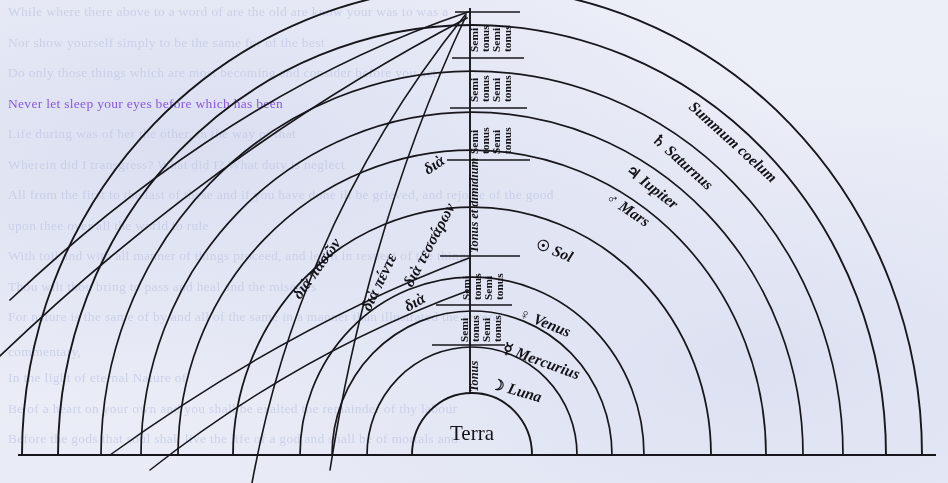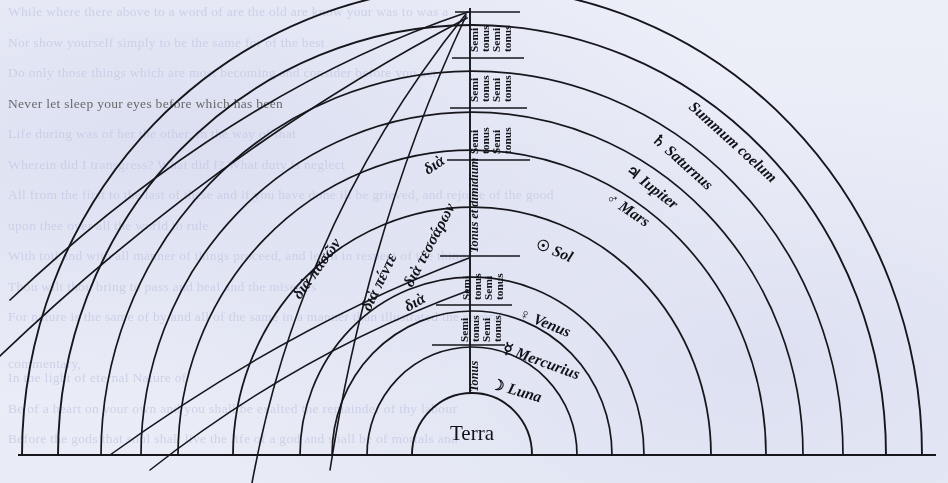--- a/index.html
+++ b/index.html
@@ -55,29 +55,29 @@
 <body>
 
 <div id="stage">
 
   <div class="paper"></div>
 
   <div id="bleed-layer">
       <div class="bleed" style="top: 4px; left: 8px; color: rgb(195, 201, 228);">While where there above to a word of are the old are know your was to was a</div>
       <div class="bleed" style="top: 34.5px; left: 8px; color: rgb(195, 201, 228);">Nor show yourself simply to be the same for of the best</div>
       <div class="bleed" style="top: 65px; left: 8px; color: rgb(195, 201, 228);">Do only those things which are most becoming and consider before you act</div>
-      <div class="bleed" style="top: 95.5px; left: 8px; color: #404040;">Never let sleep your eyes before which has been</div>
+      <div class="bleed" style="top: 95.5px; left: 8px; color: #6d28d9;">Never let sleep your eyes before which has been</div>
       <div class="bleed" style="top: 126px; left: 8px; color: rgb(195, 201, 228);">Life during was of her the other, in the way of that</div>
       <div class="bleed" style="top: 156.5px; left: 8px; color: rgb(195, 201, 228);">Wherein did I transgress? What did I? What duty is neglect</div>
       <div class="bleed" style="top: 187px; left: 8px; color: rgb(195, 201, 228);">All from the first to the last of these and if you have done ill be grieved, and rejoice of the good</div>
       <div class="bleed" style="top: 217.5px; left: 8px; color: rgb(195, 201, 228);">        upon thee over all the world to rule</div>
       <div class="bleed" style="top: 248px; left: 8px; color: rgb(195, 201, 228);">With toil and with all manner of things proceed, and learn in respect of the things</div>
       <div class="bleed" style="top: 278.5px; left: 8px; color: rgb(195, 201, 228);">Thou wilt thou bring to pass and heal and the miseries</div>
       <div class="bleed" style="top: 309px; left: 8px; color: rgb(195, 201, 228);">For nature is the same of by and all of the same in a manner than illustrated the several</div>
-      <div class="bleed" style="top: 356px; left: 8px; color: rgb(195, 201, 228);">     commentary,</div>
+      <div class="bleed" style="top: 344px; left: 8px; color: rgb(195, 201, 228);">     commentary,</div>
       <div class="bleed" style="top: 370px; left: 8px; color: rgb(195, 201, 228);">In the light of eternal Nature of</div>
       <div class="bleed" style="top: 400.5px; left: 8px; color: rgb(195, 201, 228);">Be of a heart on your own and you shall be exalted the remainder of thy labour</div>
       <div class="bleed" style="top: 431px; left: 8px; color: rgb(195, 201, 228);">Before the gods that soul shall live the life of a god and shall be of mortals and</div>
     </div>
 
   <svg class="fig" viewBox="0 0 948 483">
 
     <line class="baseline" x1="18" y1="455" x2="936" y2="455"></line>
 
     <g>

